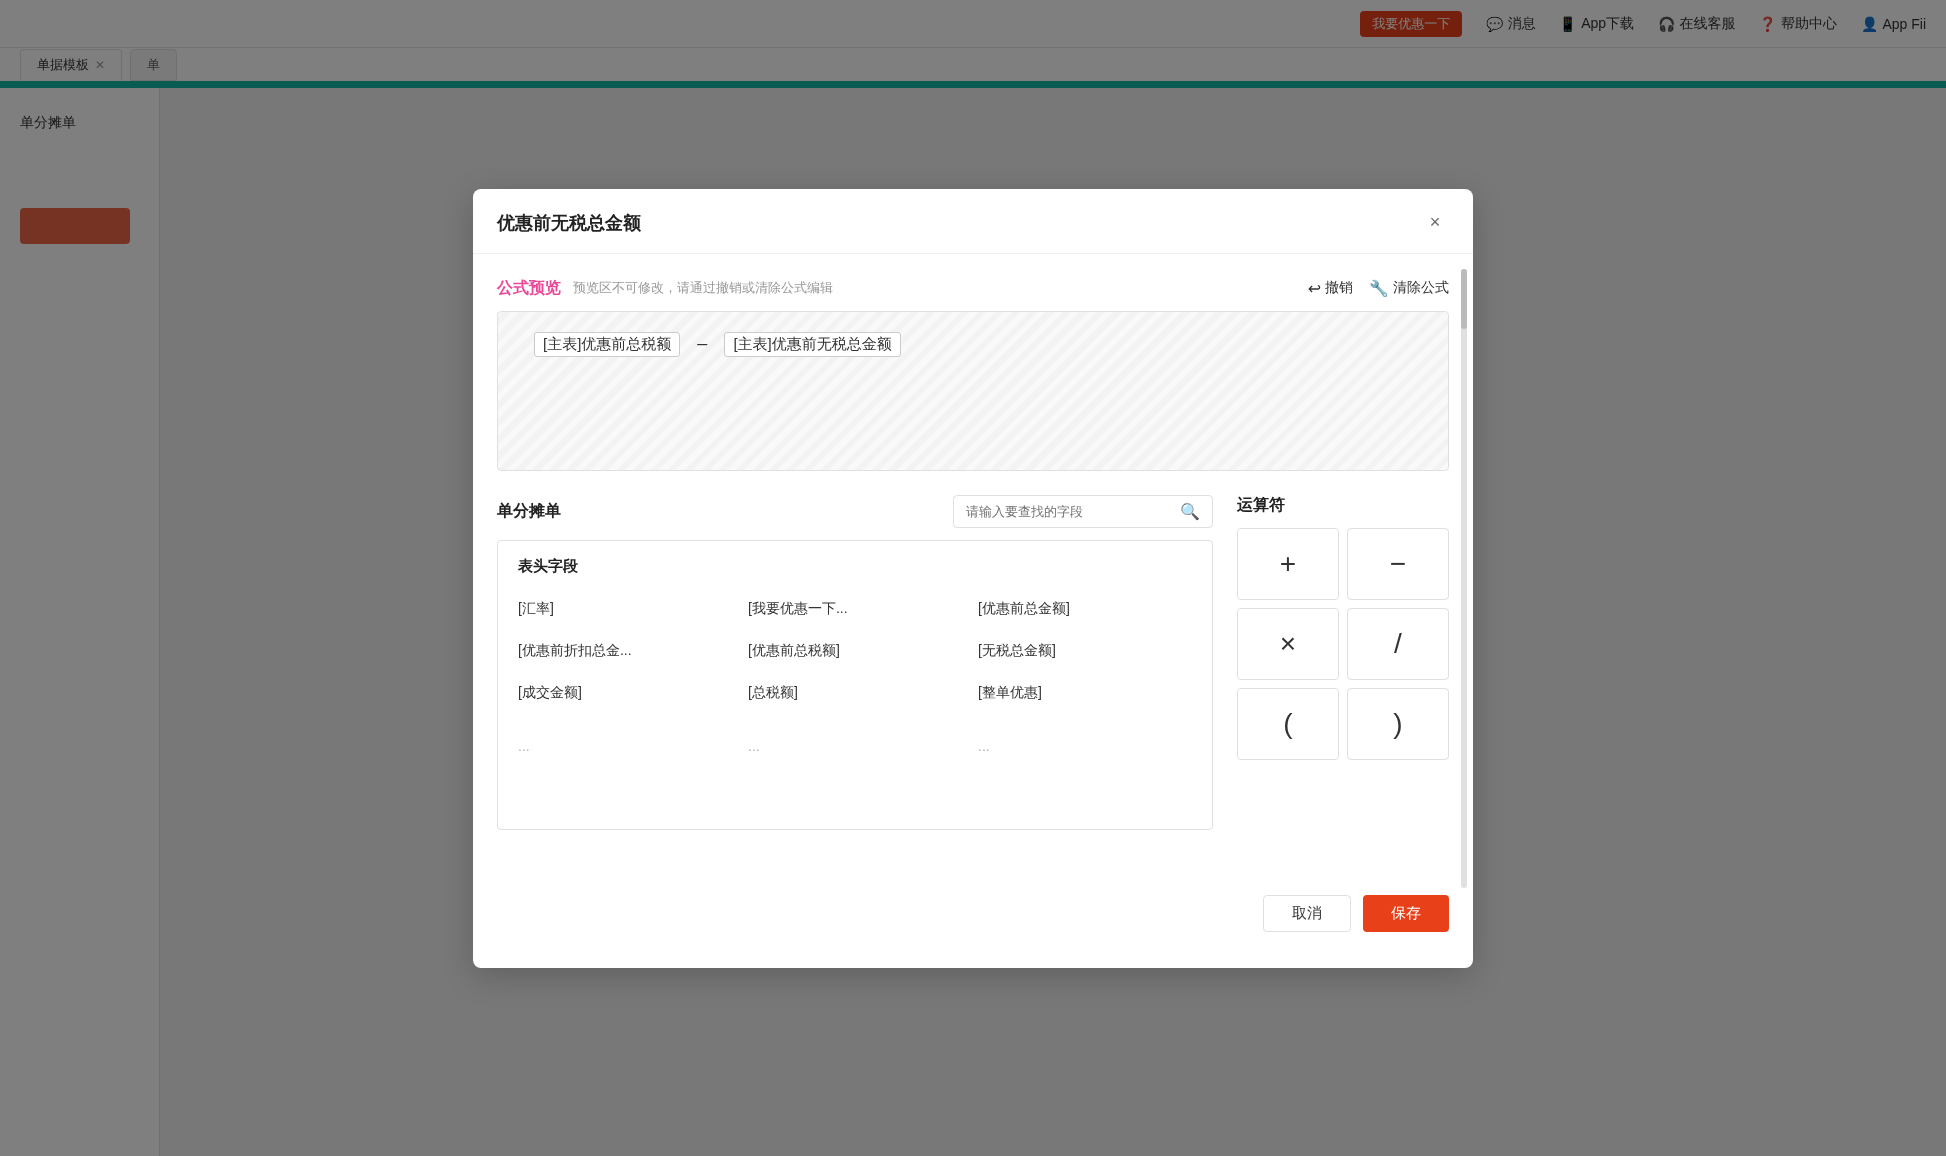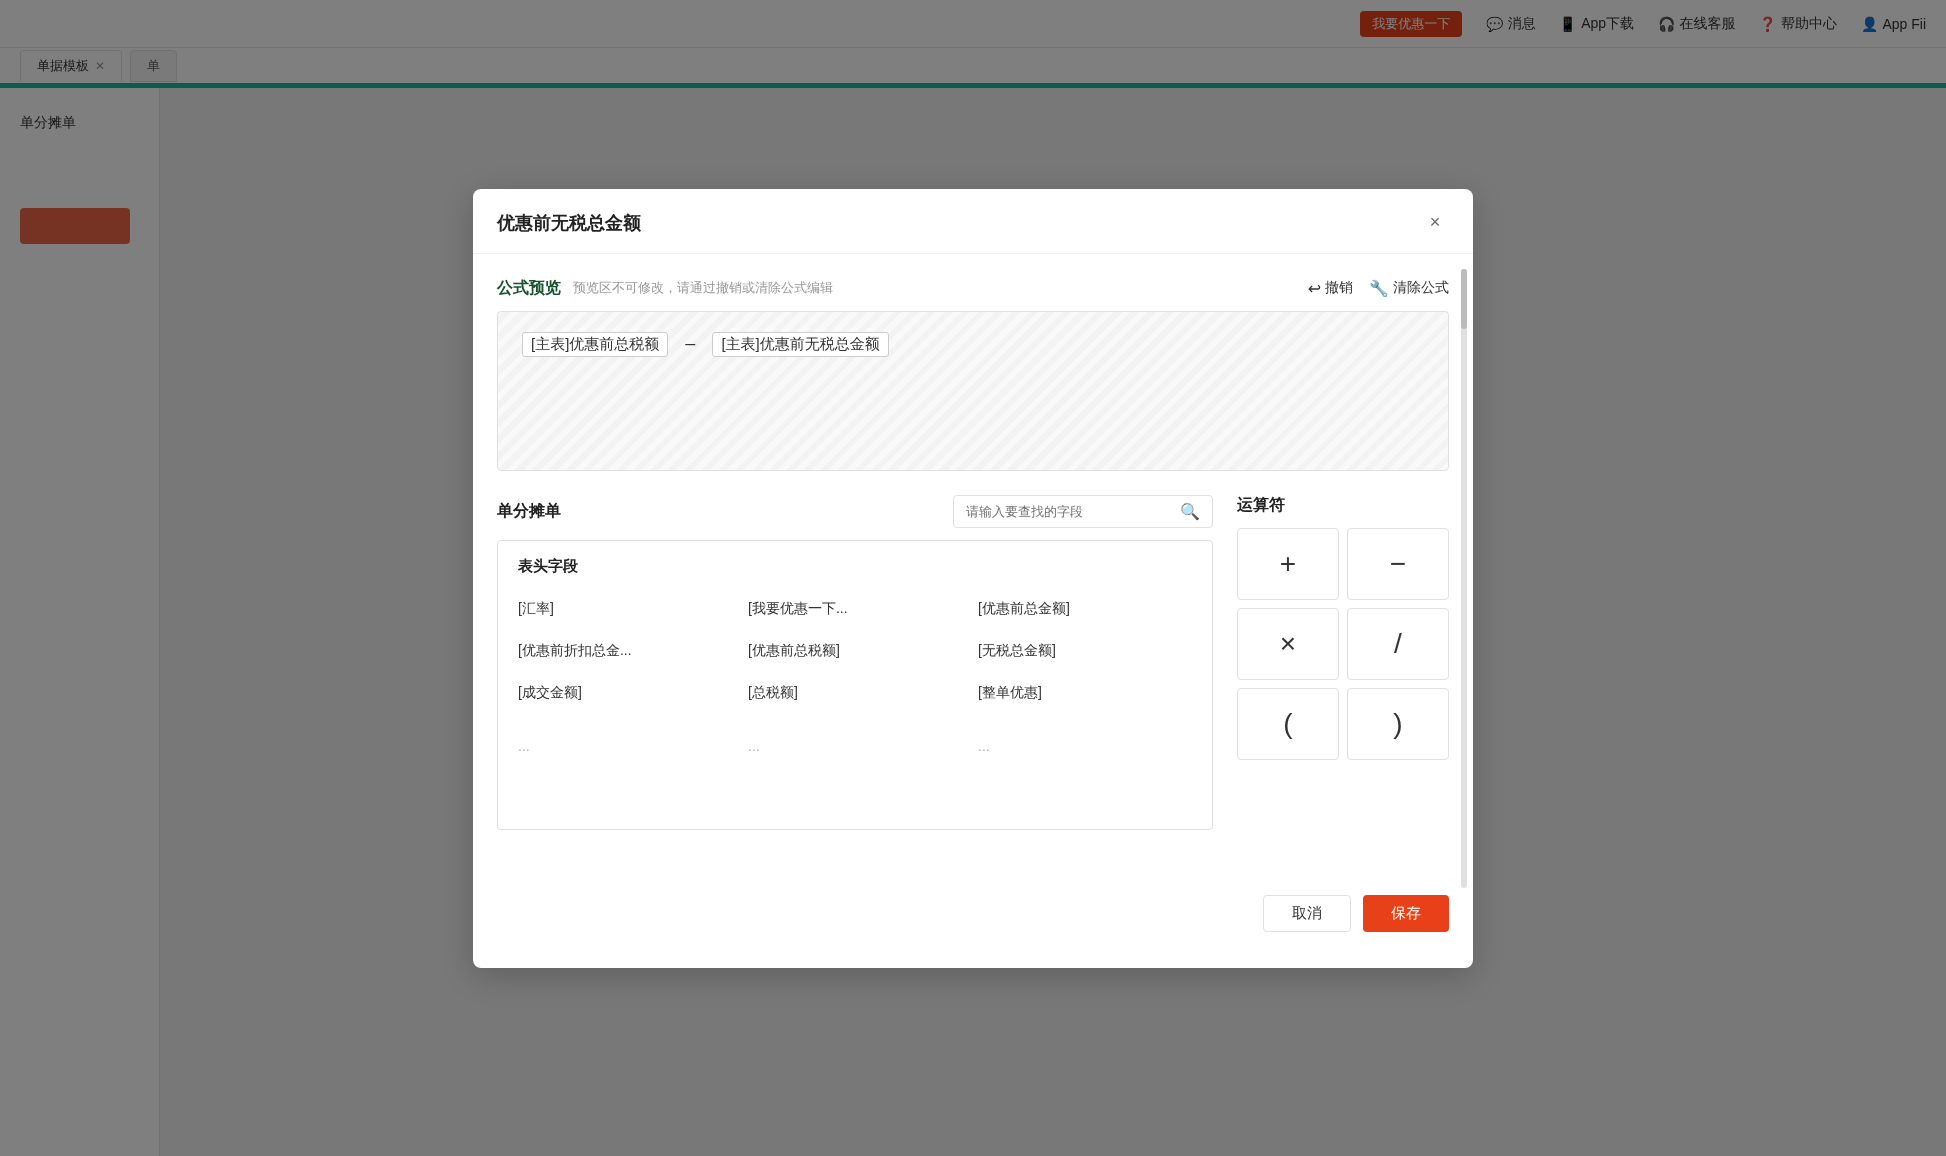--- a/index.html
+++ b/index.html
@@ -61,21 +61,21 @@
     .tab-bar {
       position: absolute;
       top: 48px; left: 0;
       width: 100%;
       height: 40px;
       background: #fff;
       display: flex;
       align-items: center;
       padding: 0 20px;
       gap: 8px;
-      border-bottom: 5px solid #14b8a6;
+      border-bottom: 7px solid #14b8a6;
     }
 
     .tab-item {
       display: flex;
       align-items: center;
       gap: 6px;
       padding: 6px 16px;
       border-radius: 4px 4px 0 0;
       font-size: 13px;
       cursor: pointer;
@@ -193,21 +193,21 @@
 
     .formula-label {
       display: flex;
       align-items: center;
       gap: 12px;
     }
 
     .formula-label-text {
       font-size: 16px;
       font-weight: 600;
-      color: #14532d;
+      color: #ec4899;
     }
 
     .formula-hint {
       font-size: 13px;
       color: #999;
     }
 
     .formula-actions {
       display: flex;
       gap: 16px;
@@ -225,21 +225,21 @@
 
     .formula-action-btn .icon {
       font-size: 16px;
     }
 
     
     .formula-preview-box {
       border: 1px solid #e0e0e0;
       border-radius: 4px;
       min-height: 160px;
-      padding: 20px 24px;
+      padding: 20px 36px;
       background: repeating-linear-gradient(
         -45deg,
         #f9f9f9,
         #f9f9f9 6px,
         #f3f3f3 6px,
         #f3f3f3 12px
       );
       position: relative;
     }
 

